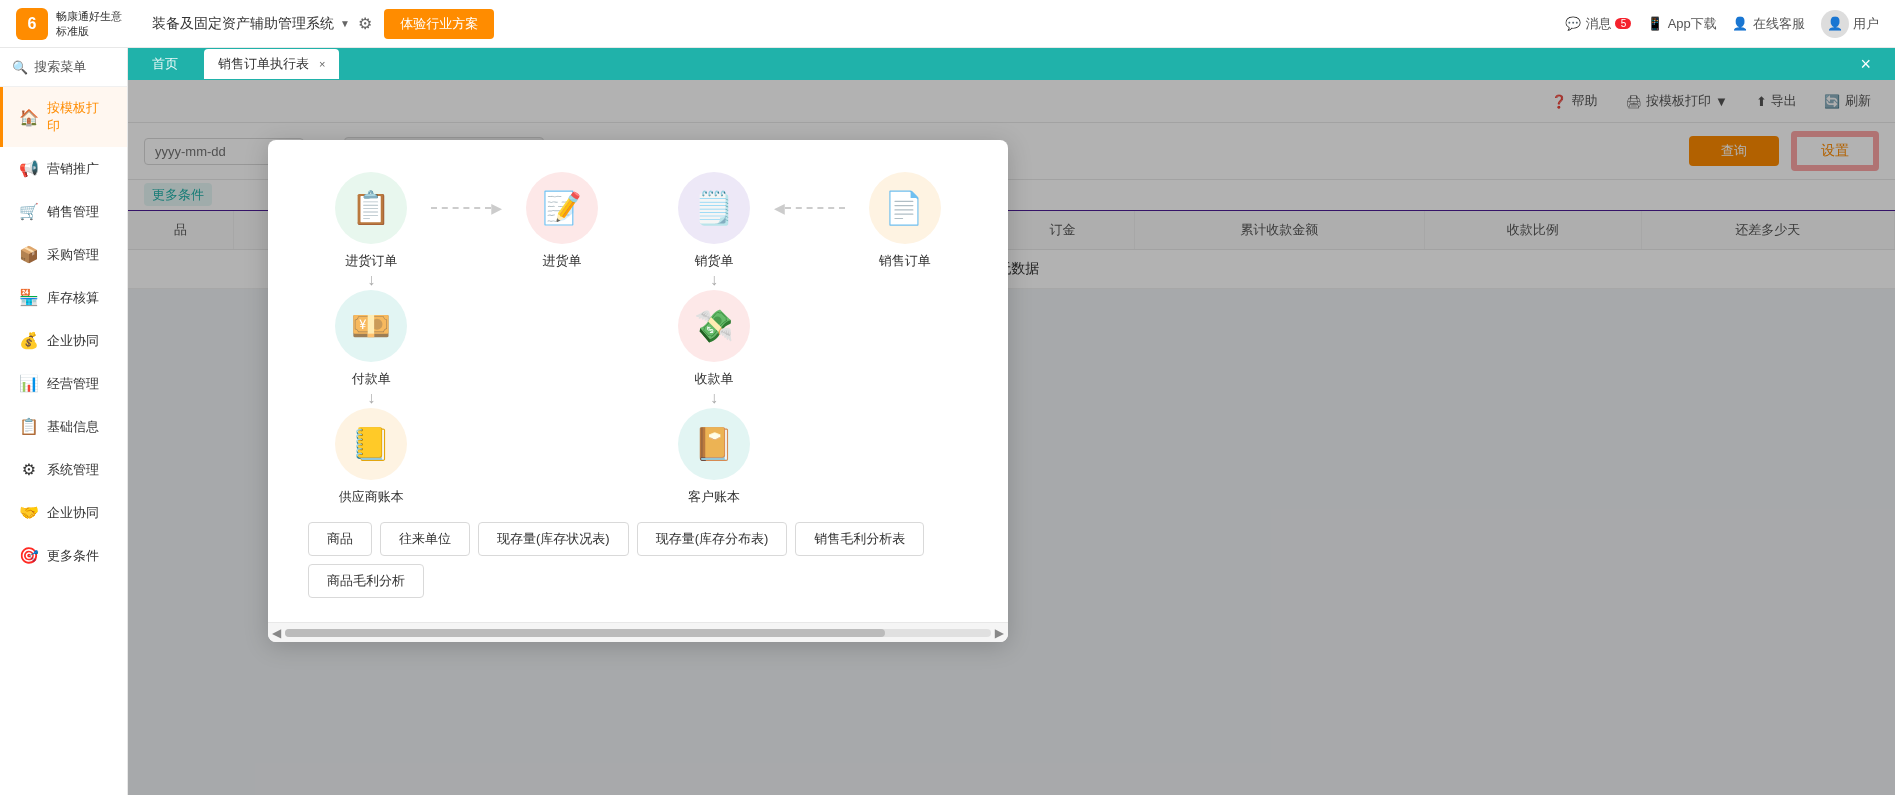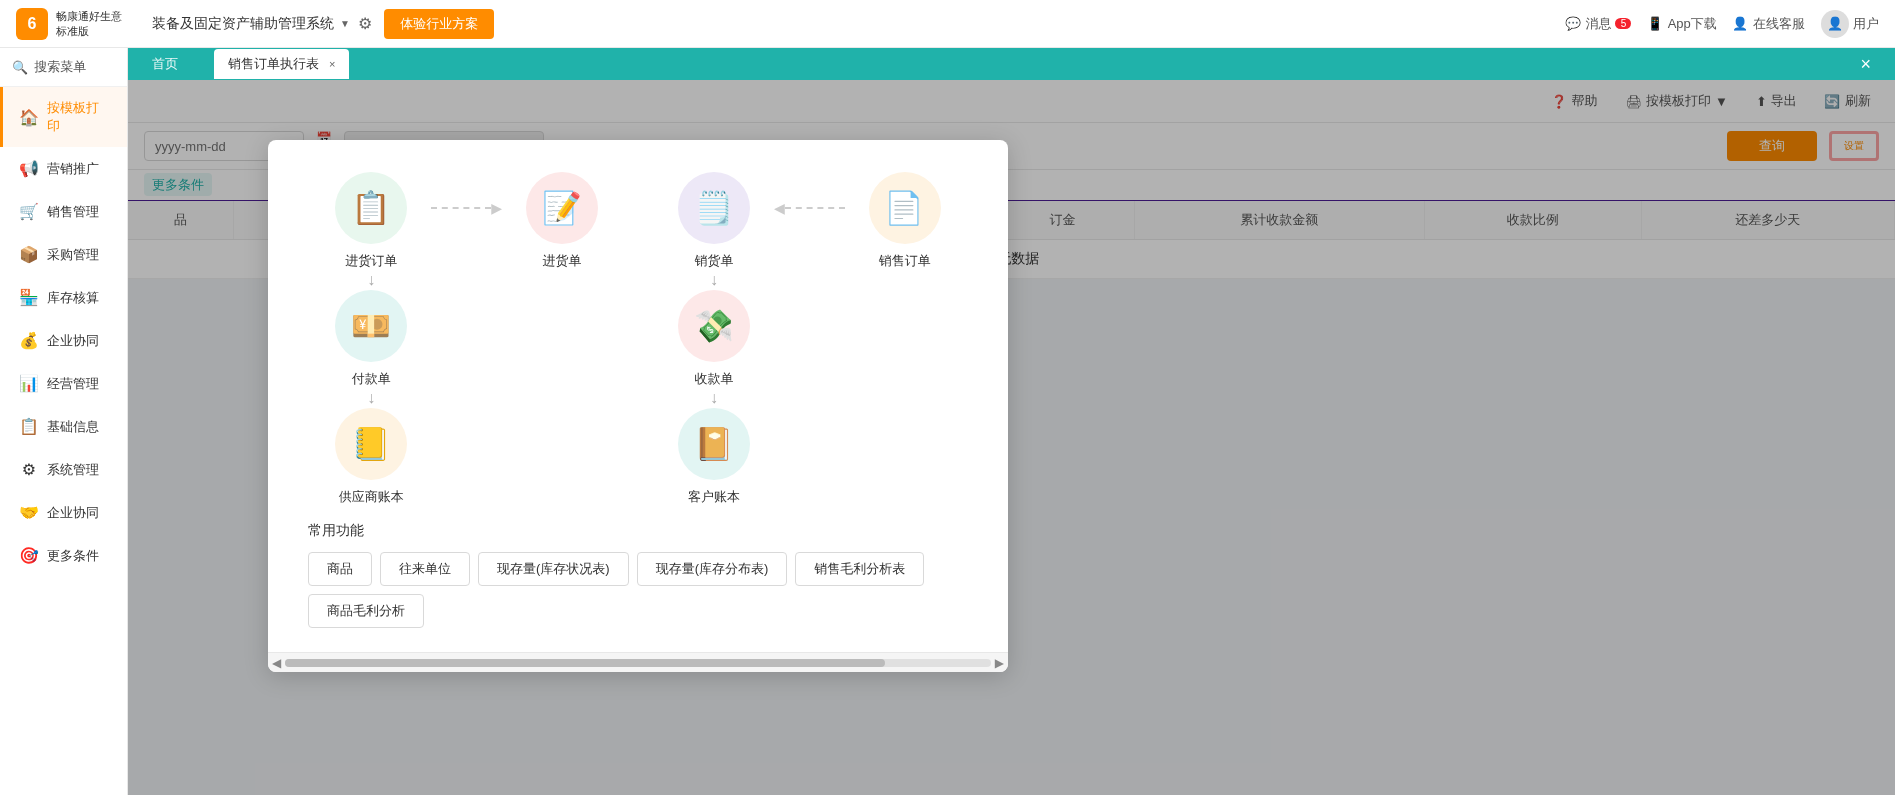--- a/index.html
+++ b/index.html
@@ -29,30 +29,30 @@
     .user-avatar { width: 28px; height: 28px; border-radius: 50%; background: #ddd; display: flex; align-items: center; justify-content: center; color: #888; }
 
     
     .sidebar-search { display: flex; align-items: center; gap: 6px; padding: 10px 12px; border-bottom: 1px solid #f0f0f0; cursor: pointer; color: #555; font-size: 13px; }
     .sidebar-item { display: flex; align-items: center; gap: 8px; padding: 12px 16px; cursor: pointer; color: #333; font-size: 13px; border-left: 3px solid transparent; }
     .sidebar-item.active { background: #fff7f0; border-left-color: #ff8c00; color: #ff8c00; }
     .sidebar-item-icon { font-size: 16px; width: 20px; text-align: center; }
 
     
     .tab-home { color: #fff; padding: 8px 16px; cursor: pointer; font-size: 13px; opacity: 0.9; }
-    .tab-item { display: flex; align-items: center; gap: 6px; background: #fff; color: #333; padding: 6px 14px; border-radius: 4px 4px 0 0; cursor: pointer; font-size: 13px; margin-left: 20px; }
+    .tab-item { display: flex; align-items: center; gap: 6px; background: #fff; color: #333; padding: 6px 14px; border-radius: 4px 4px 0 0; cursor: pointer; font-size: 13px; margin-left: 10px; }
     .tab-close { color: #666; font-size: 11px; margin-left: 4px; }
     .tab-close-all { margin-left: auto; color: #fff; cursor: pointer; font-size: 18px; padding: 0 16px; }
 
     
     .content-toolbar { background: #fff; padding: 8px 16px; display: flex; align-items: center; gap: 12px; border-bottom: 1px solid #e8e8e8; flex-wrap: wrap; }
     .toolbar-btn { display: flex; align-items: center; gap: 4px; color: #555; cursor: pointer; font-size: 13px; padding: 4px 8px; }
     .query-btn { background: #ff8c00; color: #fff; border: none; padding: 6px 32px; border-radius: 4px; cursor: pointer; font-size: 13px; }
-    .set-btn { background: #fff; color: #ff8c00; border: 3px solid #fca5a5; padding: 5px 12px; border-radius: 4px; cursor: pointer; font-size: 10px; display: block; }
-    .filter-row { display: flex; gap: 12px; padding: 8px 16px; background: #fff; border-bottom: 1px solid #e8e8e8; }
+    .set-btn { background: #fff; color: #ff8c00; border: 6px solid #fca5a5; padding: 5px 24px; border-radius: 4px; cursor: pointer; font-size: 14px; display: block; }
+    .filter-row { display: flex; align-items: center; gap: 12px; padding: 8px 16px; background: #fff; border-bottom: 1px solid #e8e8e8; }
     .date-input { border: 1px solid #d9d9d9; border-radius: 4px; padding: 5px 10px; font-size: 13px; color: #bbb; width: 160px; }
     .status-select { border: 1px solid #d9d9d9; border-radius: 4px; padding: 5px 10px; font-size: 13px; color: #555; width: 200px; }
     .more-conditions { color: #20b2aa; cursor: pointer; font-size: 13px; padding: 4px 8px; background: #e6f7f5; border-radius: 4px; }
 
     
     .table-area { background: #fff; overflow: auto; flex: 1; }
     .data-table { width: 100%; border-collapse: collapse; font-size: 13px; }
     .data-table th { background: #fafafa; border-bottom: 1px solid #e8e8e8; border-right: 1px solid #f0f0f0; padding: 10px 12px; text-align: center; color: #555; font-weight: 500; white-space: nowrap; }
     .data-table td { border-bottom: 1px solid #f0f0f0; padding: 10px 12px; text-align: center; color: #333; }
     .no-data { text-align: center; padding: 60px; color: #999; font-size: 14px; }
@@ -318,21 +318,20 @@
                 <div class="flow-col" style="width:120px;align-items:center;">
                   <div class="flow-item">
                     <div class="flow-circle orange" style="font-size:32px;">📄</div>
                     <div class="flow-label">销售订单</div>
                   </div>
                 </div>
 
               </div>
 
               <div>
-                <div class="common-title">常用功能</div>
                 <div class="func-buttons">
                   <button class="func-btn">商品</button>
                   <button class="func-btn">往来单位</button>
                   <button class="func-btn">现存量(库存状况表)</button>
                   <button class="func-btn">现存量(库存分布表)</button>
                   <button class="func-btn">销售毛利分析表</button>
                   <button class="func-btn">商品毛利分析</button>
                 </div>
               </div>
             </div>

